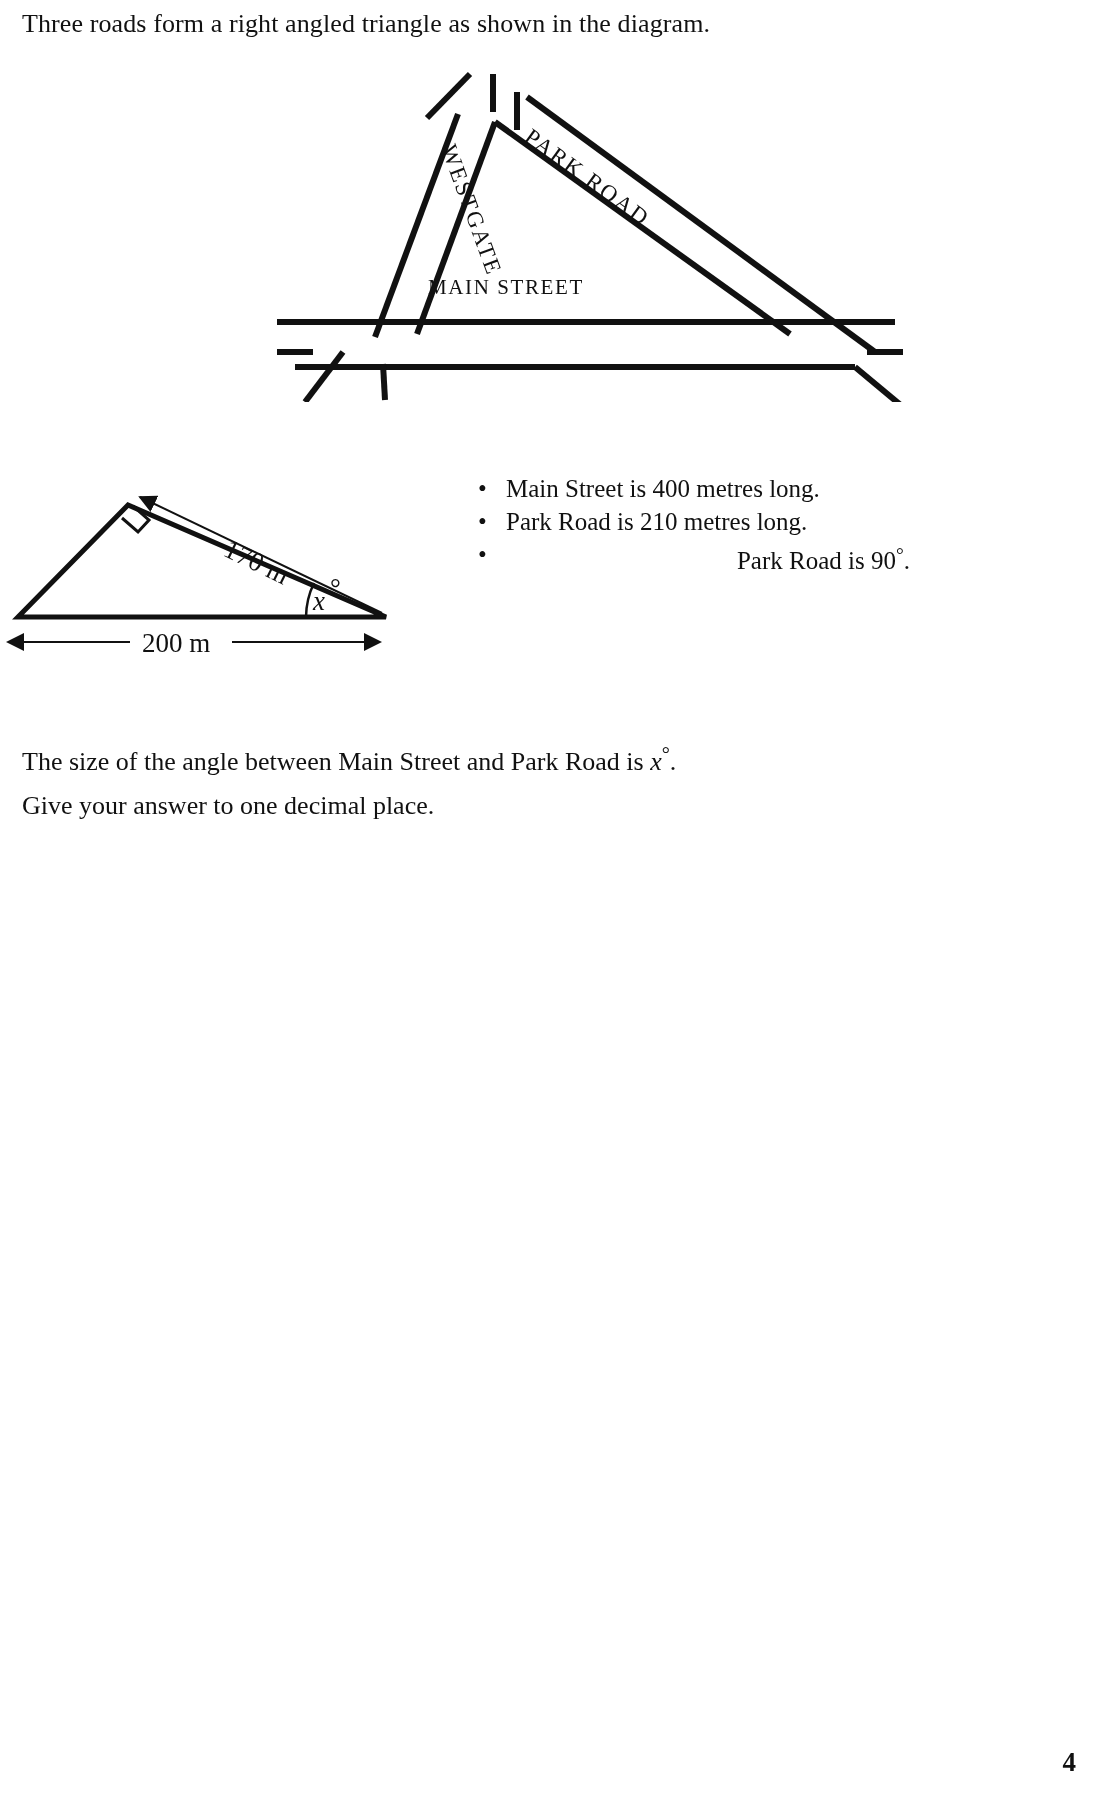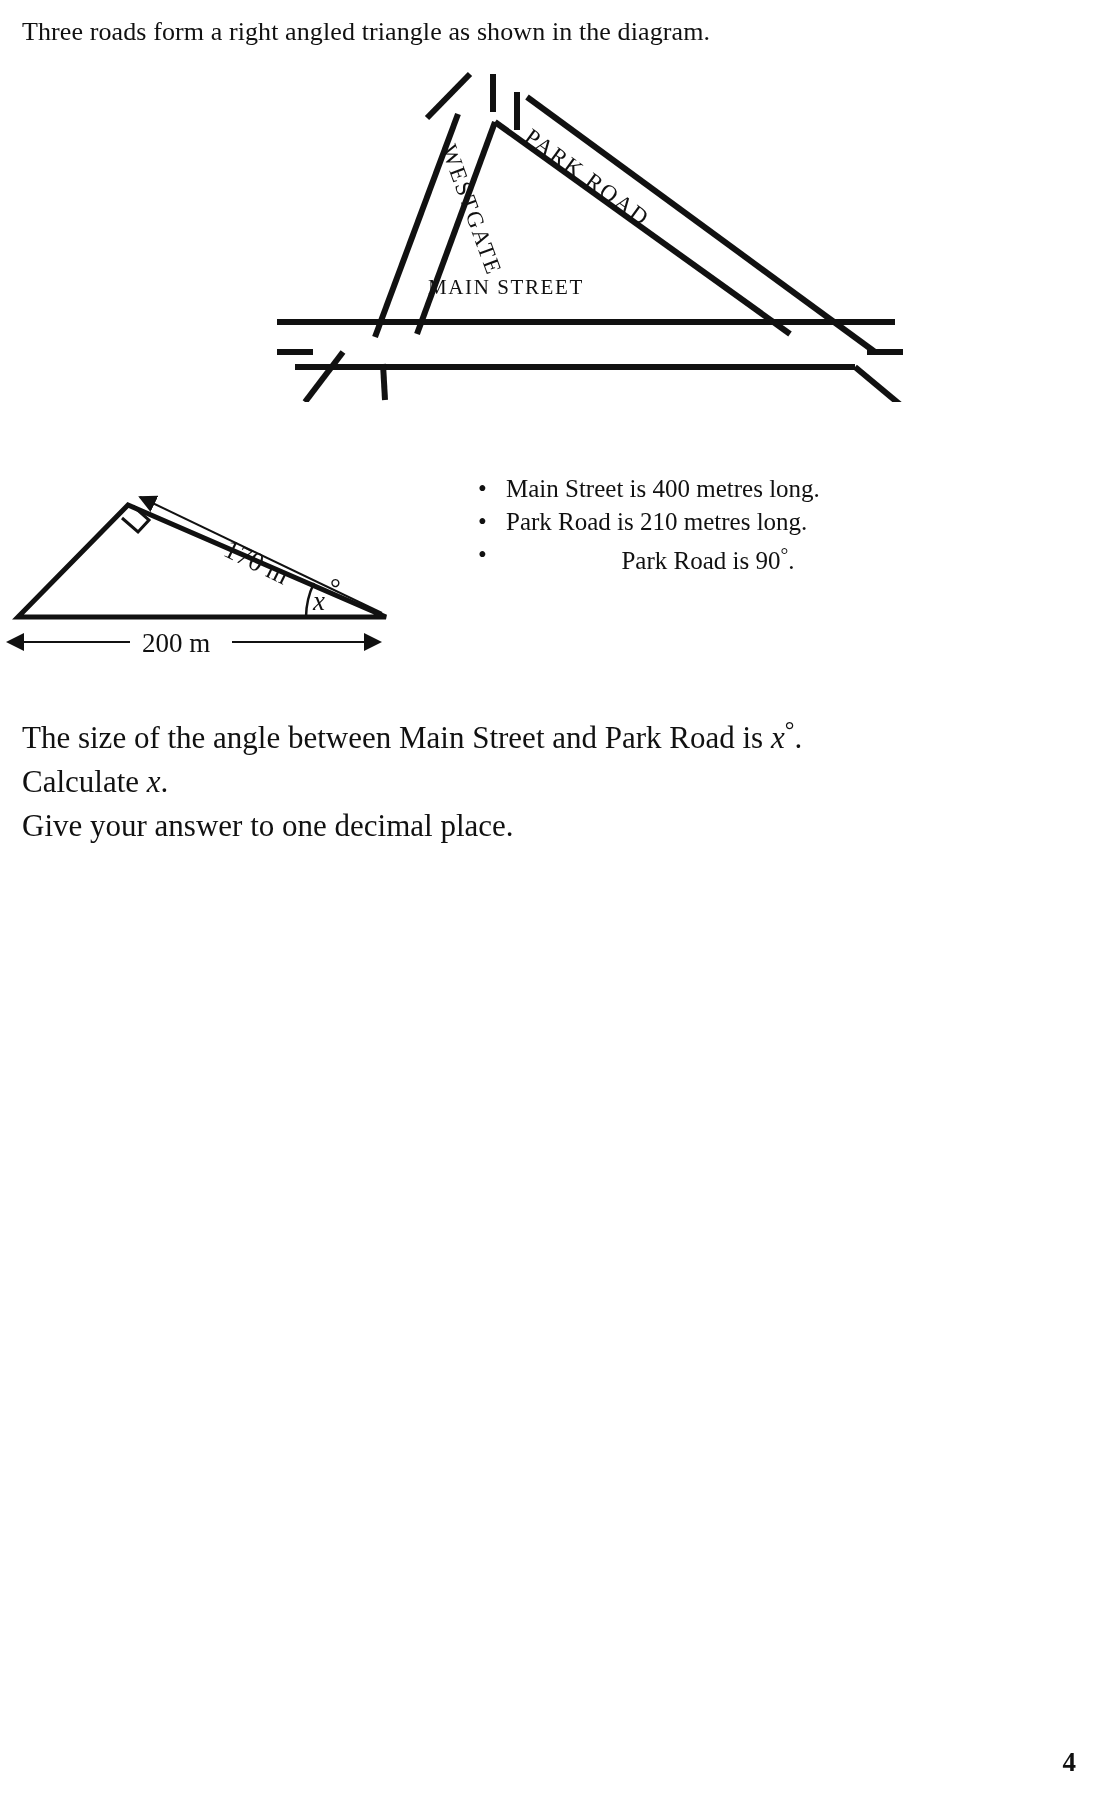--- a/index.html
+++ b/index.html
@@ -18,21 +18,20 @@
 
   
   #intro {
     position: absolute;
     left: 22px;
     top: 8px;
     width: 1020px;
     font-size: 26px;
     line-height: 32px;
     letter-spacing: 0.1px;
-    margin-top: 8px;
   }
 
   
   #roadmap {
     position: absolute;
     left: 255px;
     top: 52px;
     width: 660px;
     height: 350px;
   }
@@ -90,31 +89,31 @@
     font-size: 25px;
     line-height: 31px;
   }
   #facts .bullet-row.stretch > .txt {
     display: block;
     text-align: justify;
     text-align-last: justify;
   }
   #facts .bullet-row .cont {
     display: block;
-    text-align: center;
+    text-align: right;
     font-family: Liberation Serif, serif;
   }
 
   
   #question {
     position: absolute;
     left: 22px;
-    top: 708px;
+    top: 732px;
     width: 1020px;
-    font-size: 31px;
+    font-size: 26px;
     line-height: 44px;
   }
   #question .q-line { white-space: nowrap; }
   .ital { font-style: italic; }
   .bold { font-weight: normal; }
   .deg { font-size: 0.78em; vertical-align: 0.42em; }
 
   
   #page-number {
     position: absolute;
@@ -208,17 +207,16 @@
     <span class="txt">Park Road is 210 metres long.</span>
   </div>
   <div class="bullet-row stretch">
     <span class="dot">•</span>
     <span class="cont"><span>Park Road is 90</span><span class="deg">°</span><span>.</span></span>
   </div>
 </div>
 
 <div id="question">
   <div class="q-line"><span>The size of the angle between Main Street and Park Road is </span><span class="ital">x</span><span class="deg">°</span><span>.</span></div>
-  <div class="q-line"><span>Calculate </span><span class="ital">x</span><span>.</span></div>
   <div class="q-line"><span>Give your answer to </span><span class="bold">one decimal place</span><span>.</span></div>
 </div>
 
 <div id="page-number">4</div>
 
 </body></html>

